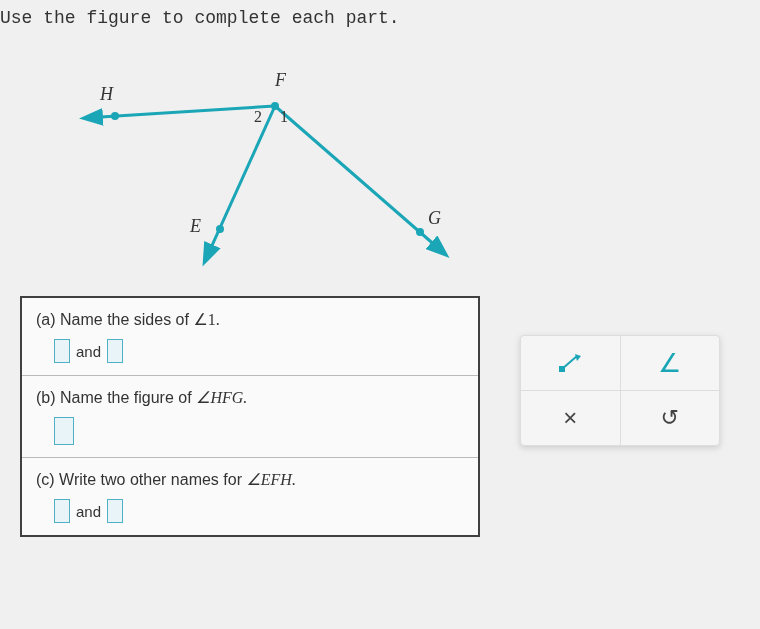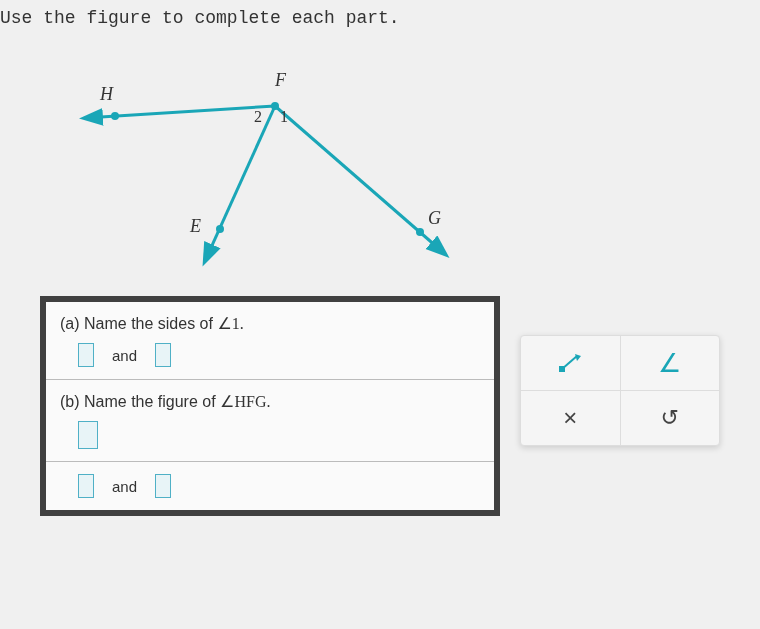--- a/index.html
+++ b/index.html
@@ -32,50 +32,50 @@
       color: #333;
     }
     .angle-num {
       position: absolute;
       font-family: "Times New Roman", serif;
       font-size: 16px;
       color: #333;
     }
     .questions {
       width: 460px;
-      margin-left: 40px;
-      border: 6px solid #404040;
+      margin-left: 20px;
+      border: 2px solid #404040;
       background: #fafafa;
     }
     .q-row {
       border-bottom: 1px solid #bbb;
       padding: 12px 14px;
     }
     .q-row:last-child { border-bottom: none; }
     .q-text {
       font-size: 16px;
       color: #333;
       margin-bottom: 10px;
     }
     .answer-line {
       display: flex;
       align-items: center;
-      gap: 18px;
+      gap: 6px;
       margin-left: 18px;
     }
     .input-box {
       width: 16px;
       height: 24px;
       border: 1px solid #4fb0c6;
       background: #e8f4f7;
       display: inline-block;
     }
     .input-box.wide { width: 20px; height: 28px; }
     .and-text { font-size: 15px; color: #333; }
-    .mathit { font-family: "Times New Roman", serif; }
+    .mathit { font-family: "Times New Roman", serif; font-style: italic; }
     .angle-sym { font-family: "Times New Roman", serif; }
     .tool-panel {
       position: absolute;
       right: 40px;
       top: 335px;
       width: 200px;
       background: #f5f5f5;
       border: 1px solid #ddd;
       border-radius: 4px;
       box-shadow: 0 2px 6px rgba(0,0,0,0.15);
@@ -145,20 +145,23 @@
   <div class="q-row">
     <div class="q-text">
       <span>(b) Name the figure of </span><span class="angle-sym mathit">∠HFG.</span>
     </div>
     <div class="answer-line">
       <span class="input-box wide"></span>
     </div>
   </div>
 
   <div class="q-row">
+    <div class="q-text">
+      <span>(c) Write two other names for </span><span class="angle-sym mathit">∠EFH.</span>
+    </div>
     <div class="answer-line">
       <span class="input-box"></span>
       <span class="and-text">and</span>
       <span class="input-box"></span>
     </div>
   </div>
 </div>
 
 <div class="tool-panel">
   <div class="tool-row">

